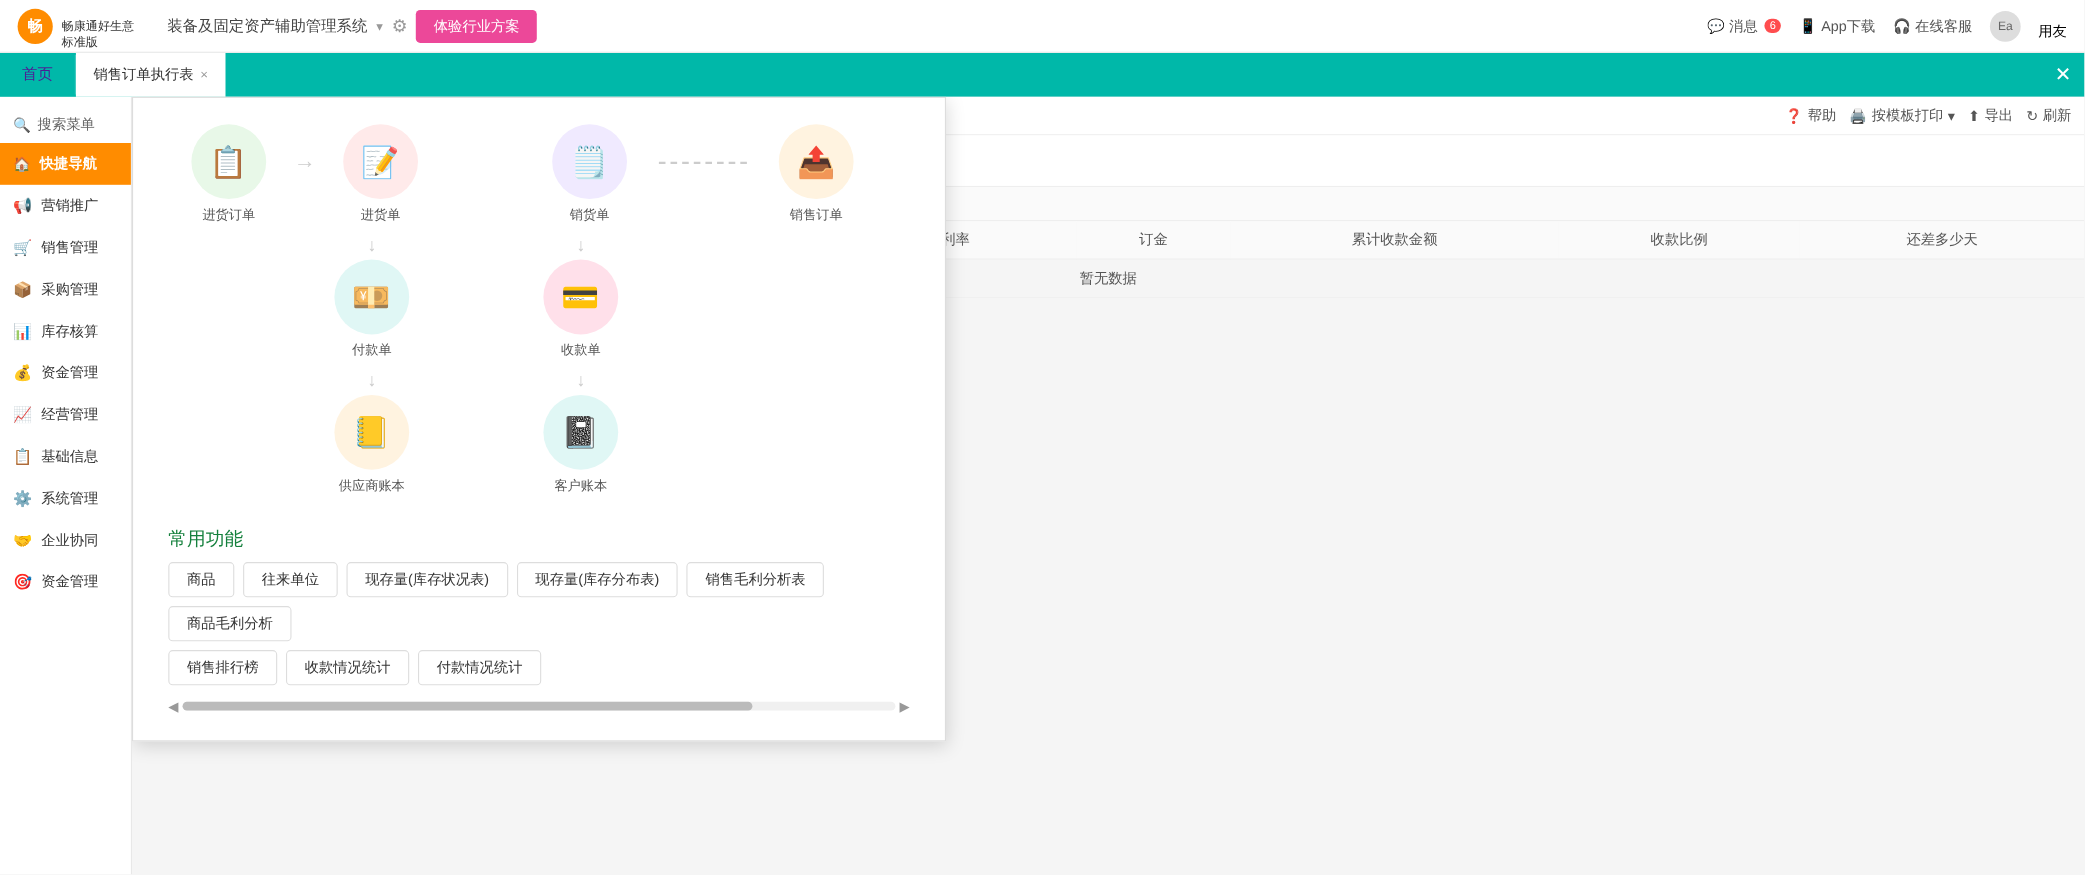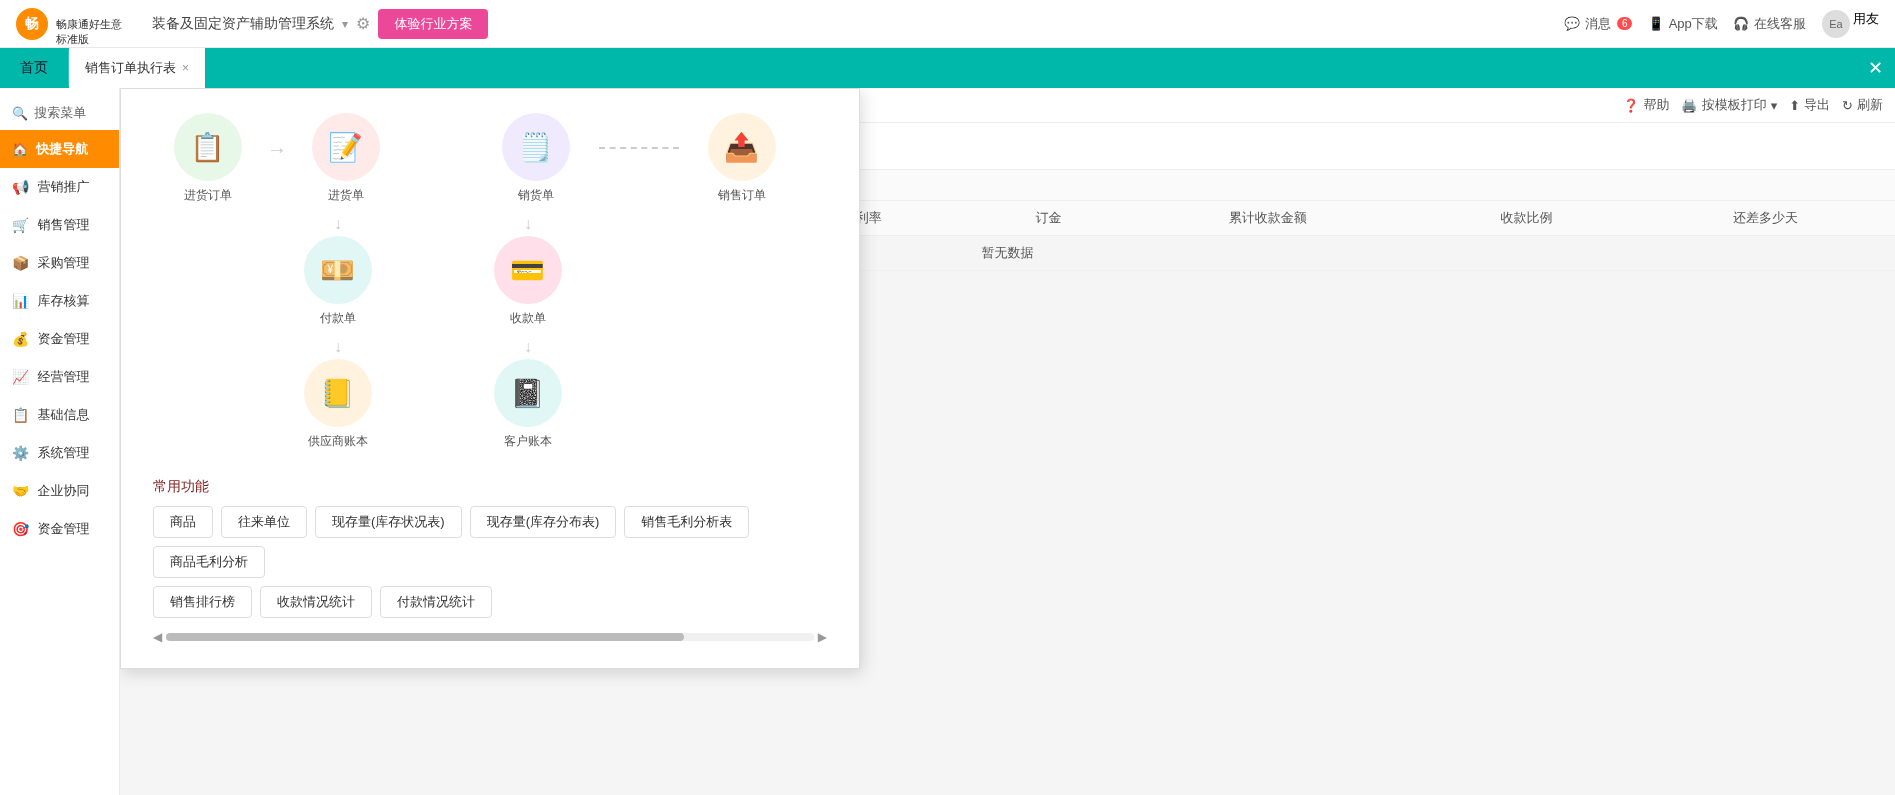--- a/index.html
+++ b/index.html
@@ -89,21 +89,21 @@
       display: flex;
       align-items: center;
       padding: 0 0;
       position: relative;
     }
     .tab-home {
       height: 36px;
       padding: 0 20px;
       display: flex;
       align-items: center;
-      color: #0f172a;
+      color: #4c1d95;
       font-size: 14px;
       cursor: pointer;
       border-right: 1px solid rgba(255,255,255,0.2);
     }
     .tab-item {
       height: 40px;
       padding: 0 16px;
       display: flex;
       align-items: center;
       background: white;
@@ -249,21 +249,21 @@
     
     .circle-green { background: #e8f8e8; }
     .circle-red { background: #ffeaea; }
     .circle-purple { background: #f0eaff; }
     .circle-orange { background: #fff3e0; }
     .circle-teal { background: #e0f7f5; }
     .circle-pink { background: #ffe0ea; }
 
     
     .common-functions { margin-top: 8px; }
-    .common-title { font-size: 14px; color: #7f1d1d; margin-bottom: 10px; }
+    .common-title { font-size: 17px; color: #15803d; margin-bottom: 10px; }
     .func-buttons { display: flex; flex-wrap: wrap; gap: 8px; margin-bottom: 8px; }
     .func-btn {
       padding: 6px 16px;
       border: 1px solid #ddd;
       border-radius: 4px;
       background: white;
       color: #333;
       font-size: 13px;
       cursor: pointer;
     }
@@ -392,22 +392,22 @@
     .no-data {
       text-align: center;
       color: #999;
       padding: 40px;
       font-size: 13px;
     }
 
     
     .user-area {
       display: flex;
-      align-items: flex-start;
-      gap: 3px;
+      align-items: flex-end;
+      gap: 16px;
       cursor: pointer;
     }
   </style>
 </head>
 <body>
 
 <div class="top-header">
   <div class="logo-area">
     <div class="logo-icon">
       <span>畅</span>

